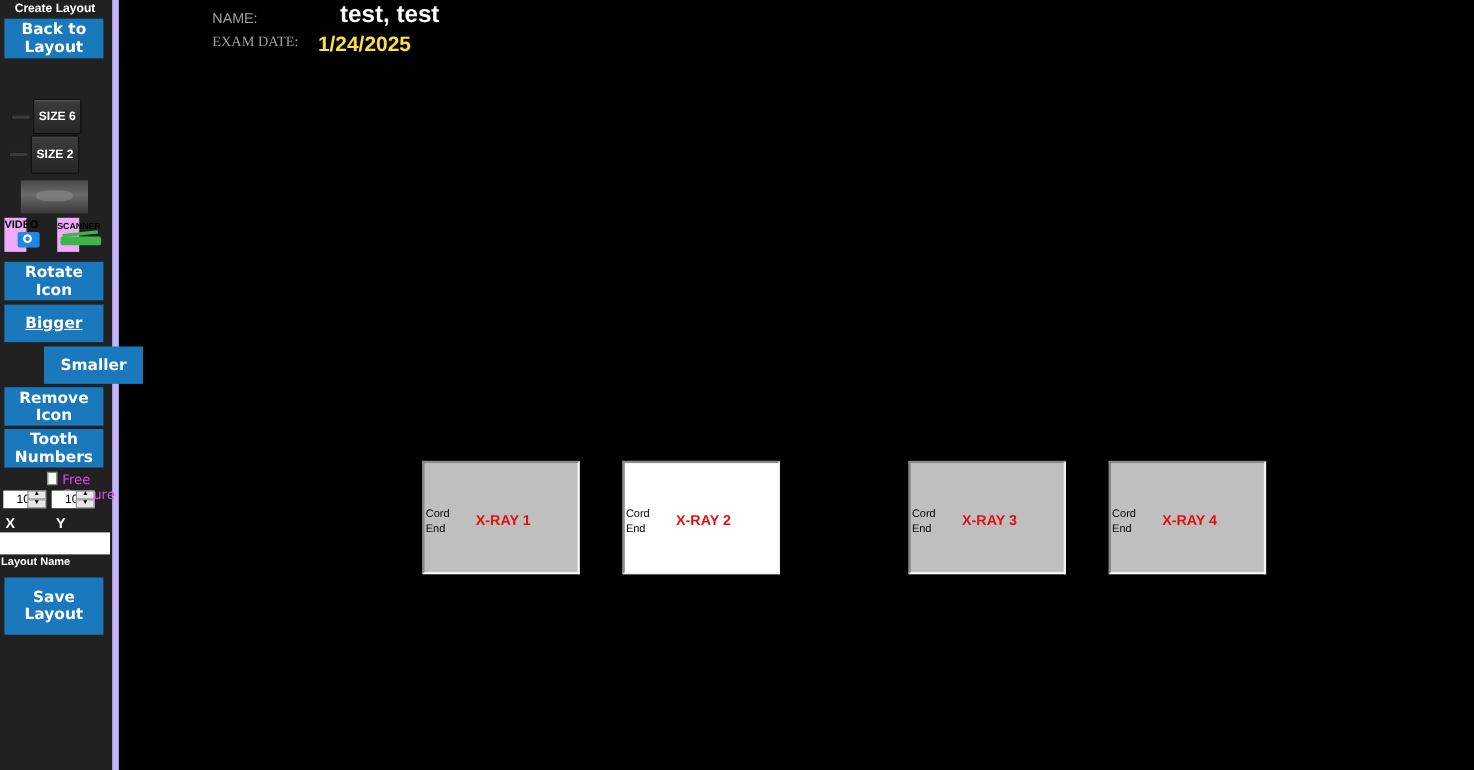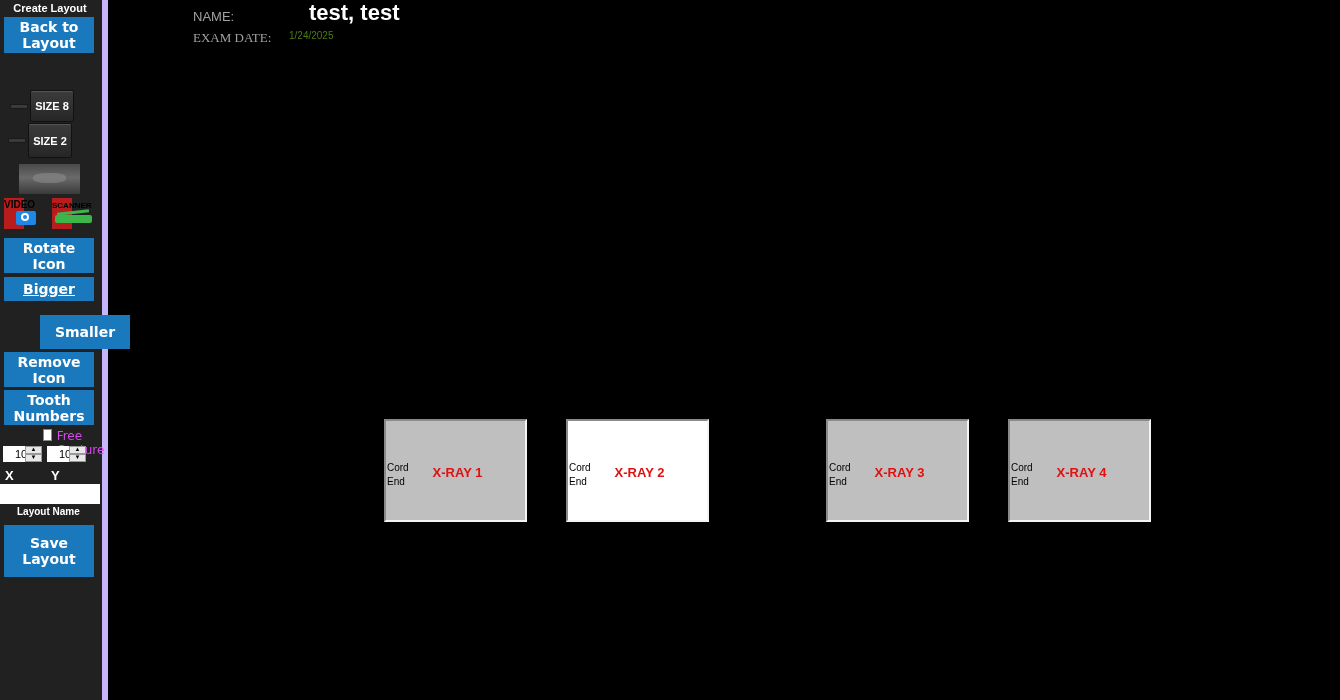--- a/index.html
+++ b/index.html
@@ -5,75 +5,75 @@
   html, body { margin:0; padding:0; }
   body { width:1340px; height:700px; background:#000; position:relative; overflow:hidden; font-family:"Liberation Sans", sans-serif; }
   .sidebar { position:absolute; left:0; top:0; width:102px; height:700px; background:#212121; border-right:6px solid #c4b5fd; }
   .sb-title { position:absolute; left:0; top:2px; width:100px; text-align:center; color:#fff; font-weight:bold; font-size:11px; }
   .bbtn { position:absolute; left:4px; width:90px; background:#1a78bc; color:#fff; font-weight:bold; font-size:14px; line-height:16px; text-align:center; display:flex; align-items:center; justify-content:center; border:none; cursor:pointer; font-family:"DejaVu Sans", sans-serif; }
   .size-row { position:absolute; left:10px; display:flex; align-items:center; }
   .size-line { width:16px; height:3px; background:#3a3a3a; border:1px solid #1a1a1a; }
   .size-btn { width:42px; height:30px; background:linear-gradient(#3c3c3c,#262626); border:1px solid #111; box-shadow:inset 0 1px 0 #555; color:#fff; font-weight:bold; font-size:11px; display:flex; align-items:center; justify-content:center; border-radius:2px; }
   .pano { position:absolute; left:19px; top:164px; width:61px; height:30px; background:linear-gradient(#4a4a4a,#6a6a6a 45%,#3a3a3a); }
   .pano:after { content:""; position:absolute; left:14px; top:9px; width:33px; height:10px; border-radius:40%; background:#8a8a8a; opacity:.6; }
-  .tile { position:absolute; top:198px; width:20px; height:31px; background:#b91c1c; text-align:center; }
+  .tile { position:absolute; top:198px; width:20px; height:31px; background:#f0abfc; text-align:center; }
   .tile .lbl { font-weight:bold; font-size:10px; color:#000; line-height:11px; display:block; margin-top:1px; }
   .tile .lbl.small { font-size:8px; margin-top:2px; }
   .cam { position:absolute; left:12px; top:13px; width:20px; height:14px; background:#1e88e5; border-radius:2px; }
   .cam:before { content:""; position:absolute; left:5px; top:2px; width:8px; height:8px; border-radius:50%; background:#fff; }
   .cam:after { content:""; position:absolute; left:7px; top:4px; width:4px; height:4px; border-radius:50%; background:#1e88e5; }
   .scan { position:absolute; left:3px; top:17px; width:37px; height:8px; background:#3cb64a; border-radius:2px; }
   .scan-top { position:absolute; left:5px; top:13px; width:32px; height:3px; background:#3cb64a; transform:rotate(-6deg); }
   .fc { position:absolute; left:3px; top:429px; display:flex; align-items:flex-start; color:#d946ef; font-size:12px; font-family:"DejaVu Sans", sans-serif;margin-left:40px; }
   .fc .cb { width:10px; height:10px; background:#fff; border:1px solid #888; margin-right:5px; }
   .spin { position:absolute; top:446px; display:flex; }
   .spin .val { width:22px; height:16px; background:#fff; color:#000; font-size:11px; line-height:16px; padding-left:12px; box-sizing:border-box; }
   .spin .arr { width:17px; height:16px; display:flex; flex-direction:column; }
   .spin .arr span { flex:1; background:#e8e8e8; border:1px solid #999; font-size:6px; line-height:5px; text-align:center; color:#000; }
   .axis { position:absolute; top:468px; color:#fff; font-weight:bold; font-size:13px; }
   .lname { position:absolute; left:0; top:484px; width:100px; height:20px; background:#fff; border:none; box-sizing:border-box; }
-  .lname-lbl { position:absolute; left:1px; top:506px; color:#fff; font-weight:bold; font-size:10px;padding-left:16px; }
+  .lname-lbl { position:absolute; left:1px; top:506px; color:#fff; font-weight:bold; font-size:10px; }
   .hdr-lbl { position:absolute; left:193px; color:#a0a0a0; font-size:13px; }
   .hdr-name { position:absolute; left:289px; top:0px; color:#fff; font-weight:bold; font-size:22px;margin-left:20px; }
-  .hdr-date { position:absolute; left:289px; top:30px; color:#4d7c0f; font-weight:normal; font-size:10px; }
+  .hdr-date { position:absolute; left:289px; top:30px; color:#fde047; font-weight:bold; font-size:19px; }
   .xray { position:absolute; top:419px; width:143px; height:103px; background:#bfbfbf; border-top:2px solid #8a8a8a; border-left:2px solid #8a8a8a; border-right:2px solid #f4f4f4; border-bottom:2px solid #f4f4f4; box-sizing:border-box;margin-left:16px; }
   .xray.white { background:#fff; }
   .xray .cord { position:absolute; left:1px; top:40px; font-size:10px; color:#000; line-height:14px; width:26px; }
   .xray .xl { position:absolute; left:0; width:143px; top:44px; text-align:center; color:#e01010; font-weight:bold; font-size:13px; padding-left:0; }
 </style>
 </head>
 <body>
 
 <div class="sidebar">
   <div class="sb-title">Create Layout</div>
   <button class="bbtn" style="top:17px;height:36px;">Back to Layout</button>
 
   <div class="size-row" style="top:90px;">
     <div class="size-line"></div>
-    <div class="size-btn" style="margin-left:2px;">SIZE 8</div>
+    <div class="size-btn" style="margin-left:2px;">SIZE 6</div>
   </div>
   <div class="size-row" style="top:123px;left:8px;">
     <div class="size-line"></div>
     <div class="size-btn" style="margin-left:2px;height:33px;">SIZE 2</div>
   </div>
 
   <div class="pano"></div>
 
   <div class="tile" style="left:4px;">
     <span class="lbl">VIDEO</span>
     <div class="cam"></div>
   </div>
   <div class="tile" style="left:52px;">
     <span class="lbl small">SCANNER</span>
     <div class="scan-top"></div>
     <div class="scan"></div>
   </div>
 
   <button class="bbtn" style="top:238px;height:35px;">Rotate Icon</button>
-  <button class="bbtn" style="top:277px;height:24px;text-decoration:underline;">Bigger</button>
+  <button class="bbtn" style="top:277px;height:34px;text-decoration:underline;">Bigger</button>
   <button class="bbtn" style="top:315px;height:34px;margin-left:36px;">Smaller</button>
   <button class="bbtn" style="top:352px;height:35px;">Remove Icon</button>
   <button class="bbtn" style="top:390px;height:35px;">Tooth Numbers</button>
 
   <div class="fc">
     <div class="cb"></div>
     <span>Free Capture</span>
   </div>
 
   <div class="spin" style="left:3px;">

